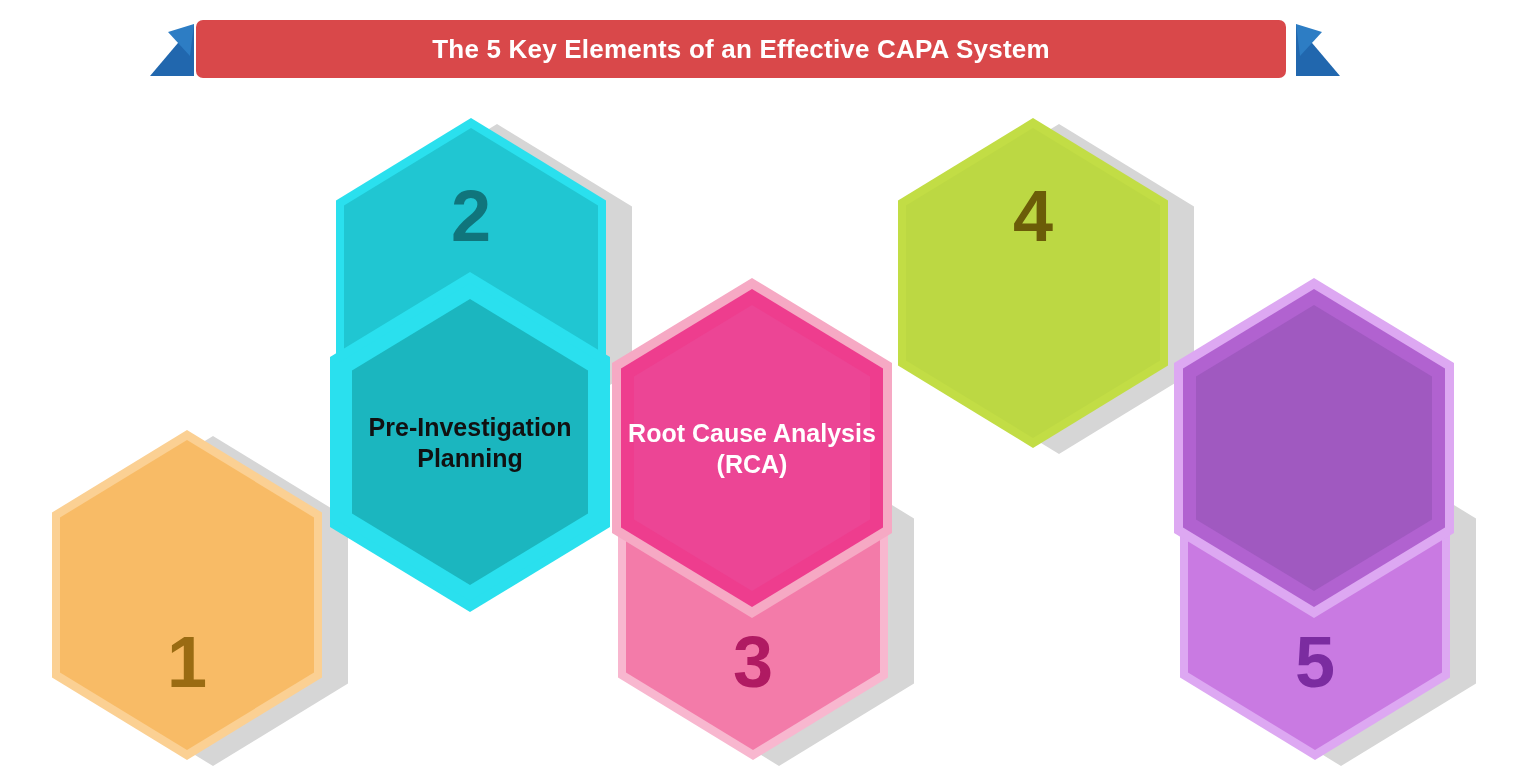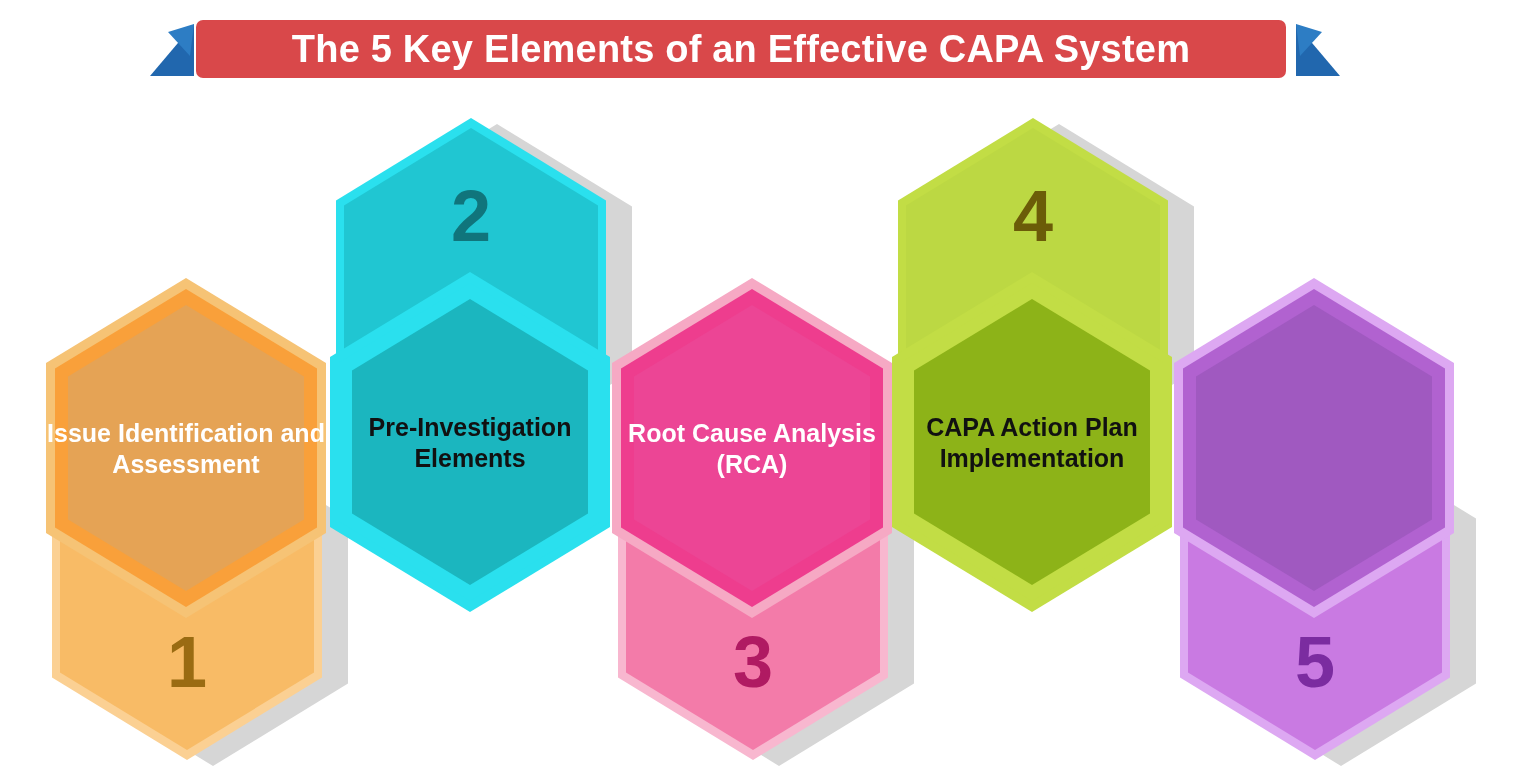--- a/index.html
+++ b/index.html
@@ -30,21 +30,21 @@
     width: 1090px;
     height: 58px;
     background: #d9484a;
     border-radius: 7px;
     display: flex;
     align-items: center;
     justify-content: center;
   }
   #banner-title {
     color: #ffffff;
-    font-size: 38px;
+    font-size: 26px;
     font-weight: bold;
     letter-spacing: 0.2px;
     white-space: nowrap;
   }
   .deco {
     position: absolute;
     top: 22px;
     width: 52px;
     height: 56px;
   }
@@ -165,39 +165,33 @@
 
 <div id="stage">
 
   <div class="group" id="g1">
       <div style="position: absolute; left: 16px; top: 430px; width: 270px; height: 330px;">
         <div class="hex numhex-shadow" style="left: 26px; top: 6px;"></div>
         <div class="hex numhex-outer" style="left: 0px; top: 0px; background: rgb(251, 208, 147);"></div>
         <div class="hex numhex-inner" style="background: rgb(248, 187, 102);"></div>
         <div class="numhex-label" style="color: rgb(154, 107, 18); left: 0px; top: 196px;">1</div>
       </div>
-      <div style="position: absolute; left: 10px; top: 278px; width: 280px; height: 340px;">
-        <div class="hex texthex-outer" style="left: 0px; top: 0px; background: rgb(246, 195, 117);"></div>
-        <div class="hex texthex-mid" style="background: rgb(249, 160, 58);"></div>
-        <div class="hex texthex-inner" style="background: rgb(229, 163, 85);"></div>
-        <div class="texthex-label" style="color: rgb(255, 255, 255); top: 140px;">Issue Identification and Assessment</div>
-      </div>
     </div>
   <div class="group" id="g2">
       <div style="position: absolute; left: 16px; top: 118px; width: 270px; height: 330px;">
         <div class="hex numhex-shadow" style="left: 26px; top: 6px;"></div>
         <div class="hex numhex-outer" style="left: 0px; top: 0px; background: rgb(42, 224, 238);"></div>
         <div class="hex numhex-inner" style="background: rgb(32, 198, 210);"></div>
         <div class="numhex-label" style="color: rgb(16, 117, 124); left: 0px; top: 62px;">2</div>
       </div>
       <div style="position: absolute; left: 10px; top: 272px; width: 280px; height: 340px;">
         <div class="hex texthex-outer" style="left: 0px; top: 0px; background: rgb(42, 224, 238);"></div>
         <div class="hex texthex-mid" style="background: rgb(42, 224, 238);"></div>
         <div class="hex texthex-inner" style="background: rgb(27, 182, 191);"></div>
-        <div class="texthex-label" style="color: rgb(17, 17, 17); top: 140px;">Pre-Investigation Elements</div>
+        <div class="texthex-label" style="color: rgb(17, 17, 17); top: 140px;">Pre-Investigation Planning</div>
       </div>
     </div>
   <div class="group" id="g3">
       <div style="position: absolute; left: 16px; top: 430px; width: 270px; height: 330px;">
         <div class="hex numhex-shadow" style="left: 26px; top: 6px;"></div>
         <div class="hex numhex-outer" style="left: 0px; top: 0px; background: rgb(248, 183, 207);"></div>
         <div class="hex numhex-inner" style="background: rgb(243, 123, 169);"></div>
         <div class="numhex-label" style="color: rgb(176, 26, 98); left: 0px; top: 196px;">3</div>
       </div>
       <div style="position: absolute; left: 10px; top: 278px; width: 280px; height: 340px; padding-left: 36px;">
@@ -207,26 +201,20 @@
         <div class="texthex-label" style="color: rgb(255, 255, 255); top: 140px;">Root Cause Analysis (RCA)</div>
       </div>
     </div>
   <div class="group" id="g4">
       <div style="position: absolute; left: 16px; top: 118px; width: 270px; height: 330px;">
         <div class="hex numhex-shadow" style="left: 26px; top: 6px;"></div>
         <div class="hex numhex-outer" style="left: 0px; top: 0px; background: rgb(194, 221, 69);"></div>
         <div class="hex numhex-inner" style="background: rgb(188, 216, 67);"></div>
         <div class="numhex-label" style="color: rgb(107, 92, 8); left: 0px; top: 62px;">4</div>
       </div>
-      <div style="position: absolute; left: 10px; top: 272px; width: 280px; height: 340px;">
-        <div class="hex texthex-outer" style="left: 0px; top: 0px; background: rgb(194, 221, 69);"></div>
-        <div class="hex texthex-mid" style="background: rgb(194, 221, 69);"></div>
-        <div class="hex texthex-inner" style="background: rgb(141, 179, 24);"></div>
-        <div class="texthex-label" style="color: rgb(17, 17, 17); top: 140px;">CAPA Action Plan Implementation</div>
-      </div>
     </div>
   <div class="group" id="g5">
       <div style="position: absolute; left: 16px; top: 430px; width: 270px; height: 330px;">
         <div class="hex numhex-shadow" style="left: 26px; top: 6px;"></div>
         <div class="hex numhex-outer" style="left: 0px; top: 0px; background: rgb(221, 168, 242);"></div>
         <div class="hex numhex-inner" style="background: rgb(201, 122, 226);"></div>
         <div class="numhex-label" style="color: rgb(123, 44, 160); left: 0px; top: 196px;">5</div>
       </div>
       <div style="position: absolute; left: 10px; top: 278px; width: 280px; height: 340px;">
         <div class="hex texthex-outer" style="left: 0px; top: 0px; background: rgb(221, 168, 242);"></div>

